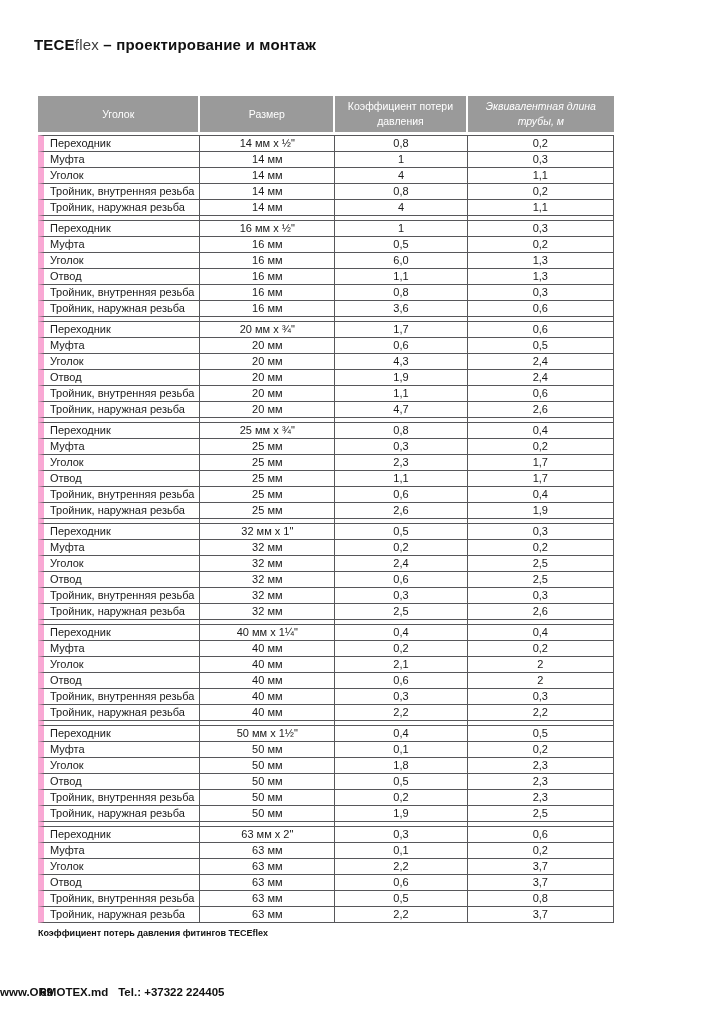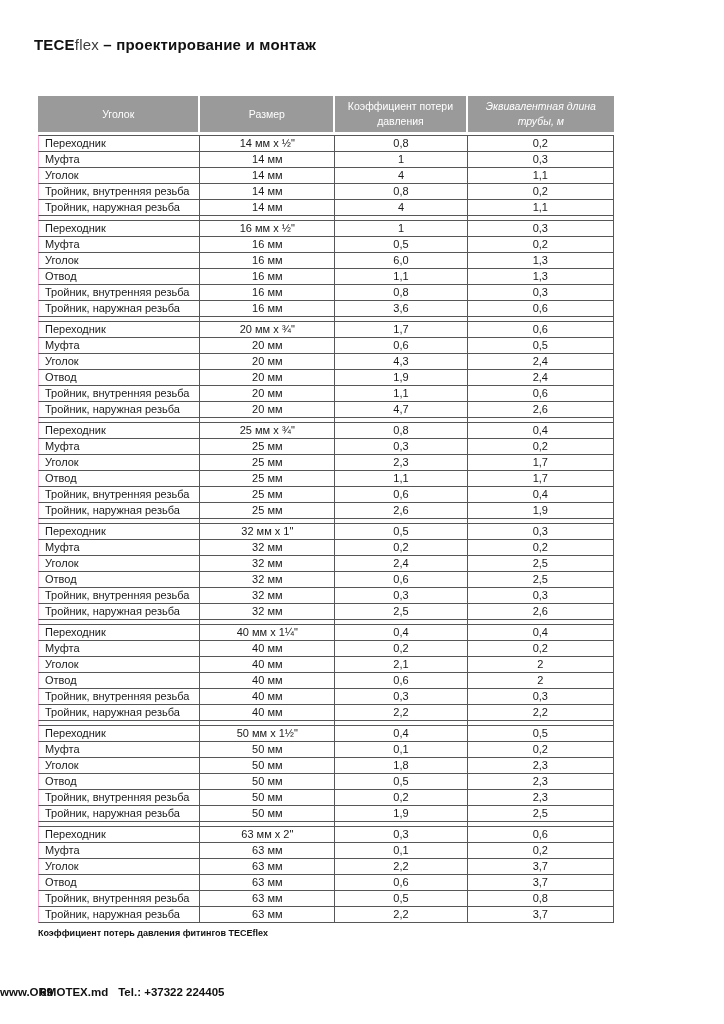--- a/index.html
+++ b/index.html
@@ -66,21 +66,21 @@
     line-height: 15px;
     padding: 0 2px;
     text-align: center;
     vertical-align: middle;
     border-right: 1px solid #57575a;
     border-bottom: 1px solid #57575a;
     white-space: nowrap;
     overflow: hidden;
   }
   tbody td:first-child {
-    border-left: 1px solid #f9a8d4;
+    border-left: 6px solid #f9a8d4;
     text-align: left;
     padding-left: 6px;
   }
   tbody tr:first-child td { border-top: 1px solid #57575a; }
   tbody tr.group-sep td {
     height: 4px;
     line-height: 4px;
     padding: 0;
   }
   .table-caption {

